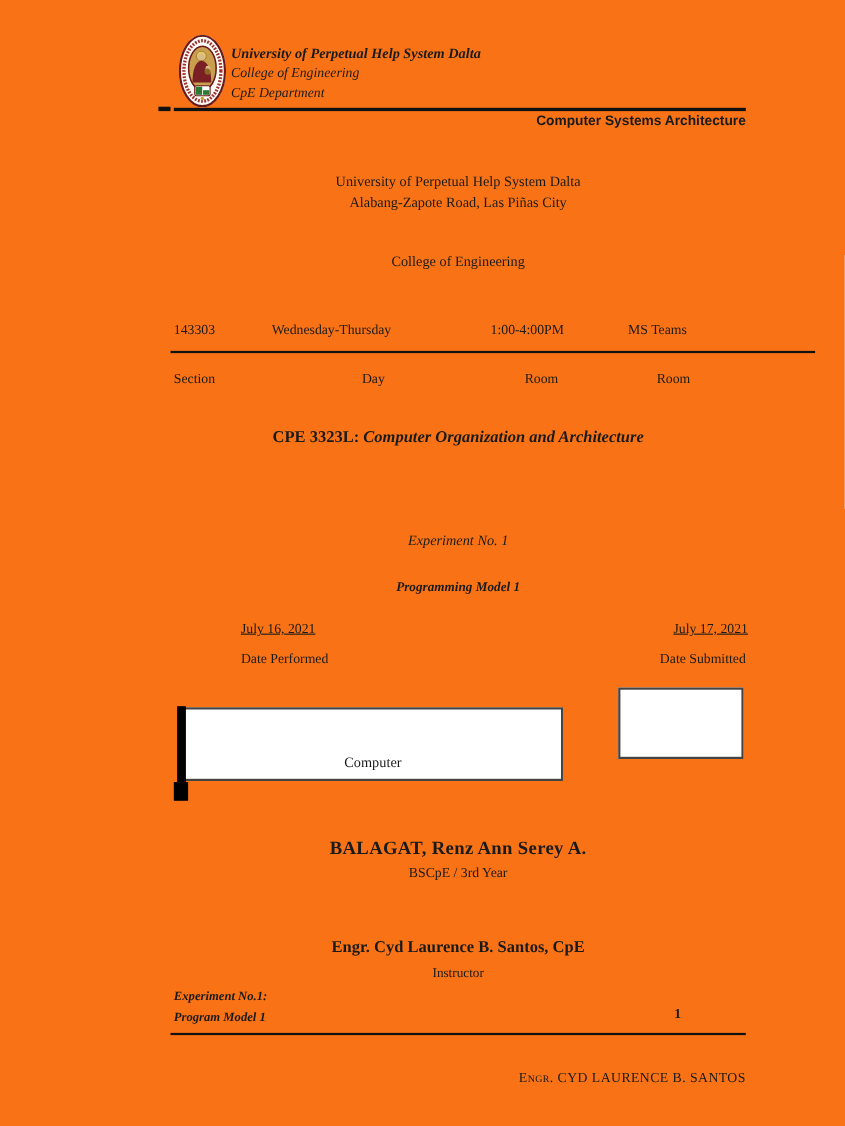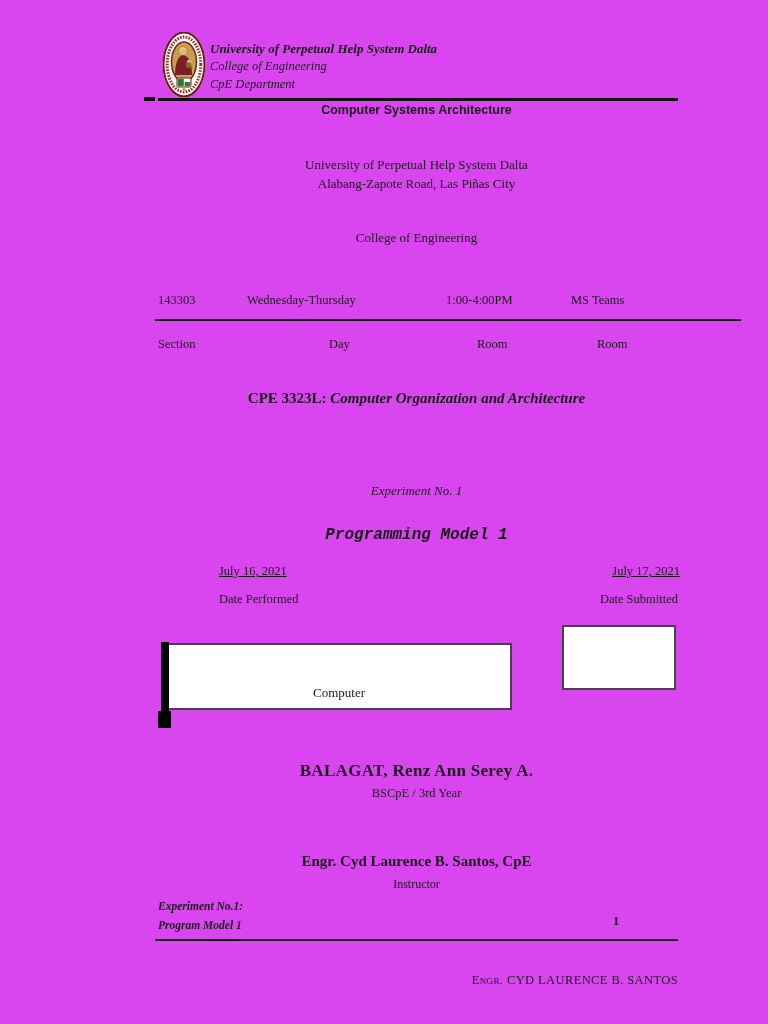--- a/index.html
+++ b/index.html
@@ -1,36 +1,36 @@
 <!DOCTYPE html>
 <html><head>
 <meta charset="utf-8">
 <style>
   html,body{margin:0;padding:0;background:#e9e9e9;}
   .page{
     position:relative;
     width:768px;height:1024px;
-    background:#d946ef;
+    background:#f97316;
     font-family:"Liberation Serif","DejaVu Serif",serif;
     color:#1a1a1a;
     overflow:hidden;
     margin:0 auto;
   }
   .abs{position:absolute;white-space:nowrap;}
   .c{position:absolute;left:155px;width:523px;text-align:center;white-space:nowrap;}
   .rule{position:absolute;background:#111;}
   .hdr-title{font-size:13px;font-weight:bold;font-style:italic;}
   .hdr-sub{font-size:12.5px;font-style:italic;line-height:17px;}
   .banner{font-family:"Liberation Sans","DejaVu Sans",sans-serif;font-weight:bold;font-size:12.5px;}
   .body-line{font-size:13px;}
   .sched{font-size:12.5px;}
   .course{font-size:15px;font-weight:bold;}
   .course .it{font-style:italic;}
   .expno{font-size:13px;font-style:italic;}
-  .progtitle{font-size:16px;font-weight:bold;font-style:italic;font-family:Liberation Mono, monospace;}
+  .progtitle{font-size:12px;font-weight:bold;font-style:italic;}
   .dateval{font-size:12.5px;text-decoration:underline;}
   .datelabel{font-size:12.5px;}
   .r-align{text-align:right;}
   .box{position:absolute;border:2px solid #444;background:#fff;box-sizing:border-box;}
   .remarks-box{display:flex;align-items:flex-end;justify-content:center;padding-bottom:7px;font-size:13px;}
   .blackbar{position:absolute;background:#000;}
   .student-name{font-size:17px;font-weight:bold;letter-spacing:.3px;}
   .student-prog{font-size:12.5px;}
   .instr-name{font-size:15px;font-weight:bold;}
   .instr-label{font-size:12px;}
@@ -61,21 +61,21 @@
       <rect x="15.8" y="47.8" width="6" height="7.4" fill="#2f7a33"></rect>
       <rect x="22.6" y="51" width="5.6" height="4.2" fill="#2f7a33"></rect>
       <circle cx="22" cy="58.5" r="1.6" fill="#c9a227"></circle>
     </svg>
   </div>
 
   <div class="abs hdr-title" style="left:210px;top:41px;">University of Perpetual Help System Dalta</div>
   <div class="abs hdr-sub" style="left:210px;top:58px;">College of Engineering</div>
   <div class="abs hdr-sub" style="left:210px;top:76px;">CpE Department</div>
 
-  <div class="c banner" style="top:103px;">Computer Systems Architecture</div>
+  <div class="c banner" style="top:103px;text-align:right;">Computer Systems Architecture</div>
 
   <div class="c body-line" style="top:157px;">University of Perpetual Help System Dalta</div>
   <div class="c body-line" style="top:176px;">Alabang-Zapote Road, Las Piñas City</div>
   <div class="c body-line" style="top:230px;">College of Engineering</div>
 
   <div class="abs sched" style="left:158px;top:293px;">143303</div>
   <div class="abs sched" style="left:247px;top:293px;text-align:right;">Wednesday-Thursday</div>
   <div class="abs sched" style="left:446px;top:293px;">1:00-4:00PM</div>
   <div class="abs sched" style="left:571px;top:293px;">MS Teams</div>
 

